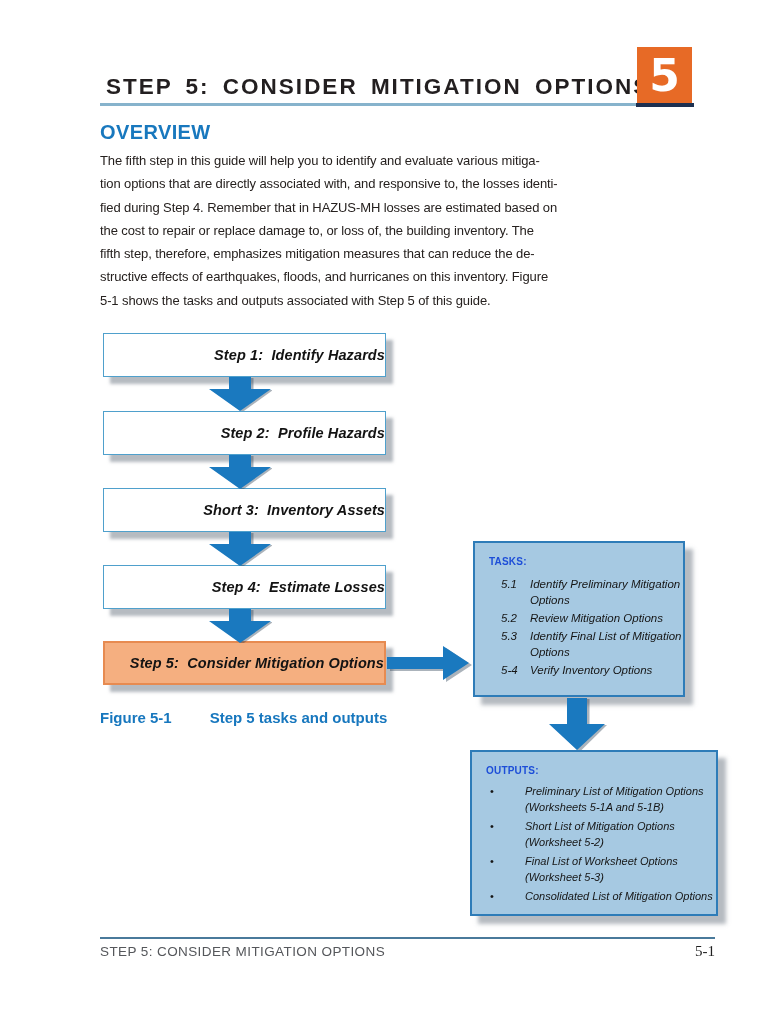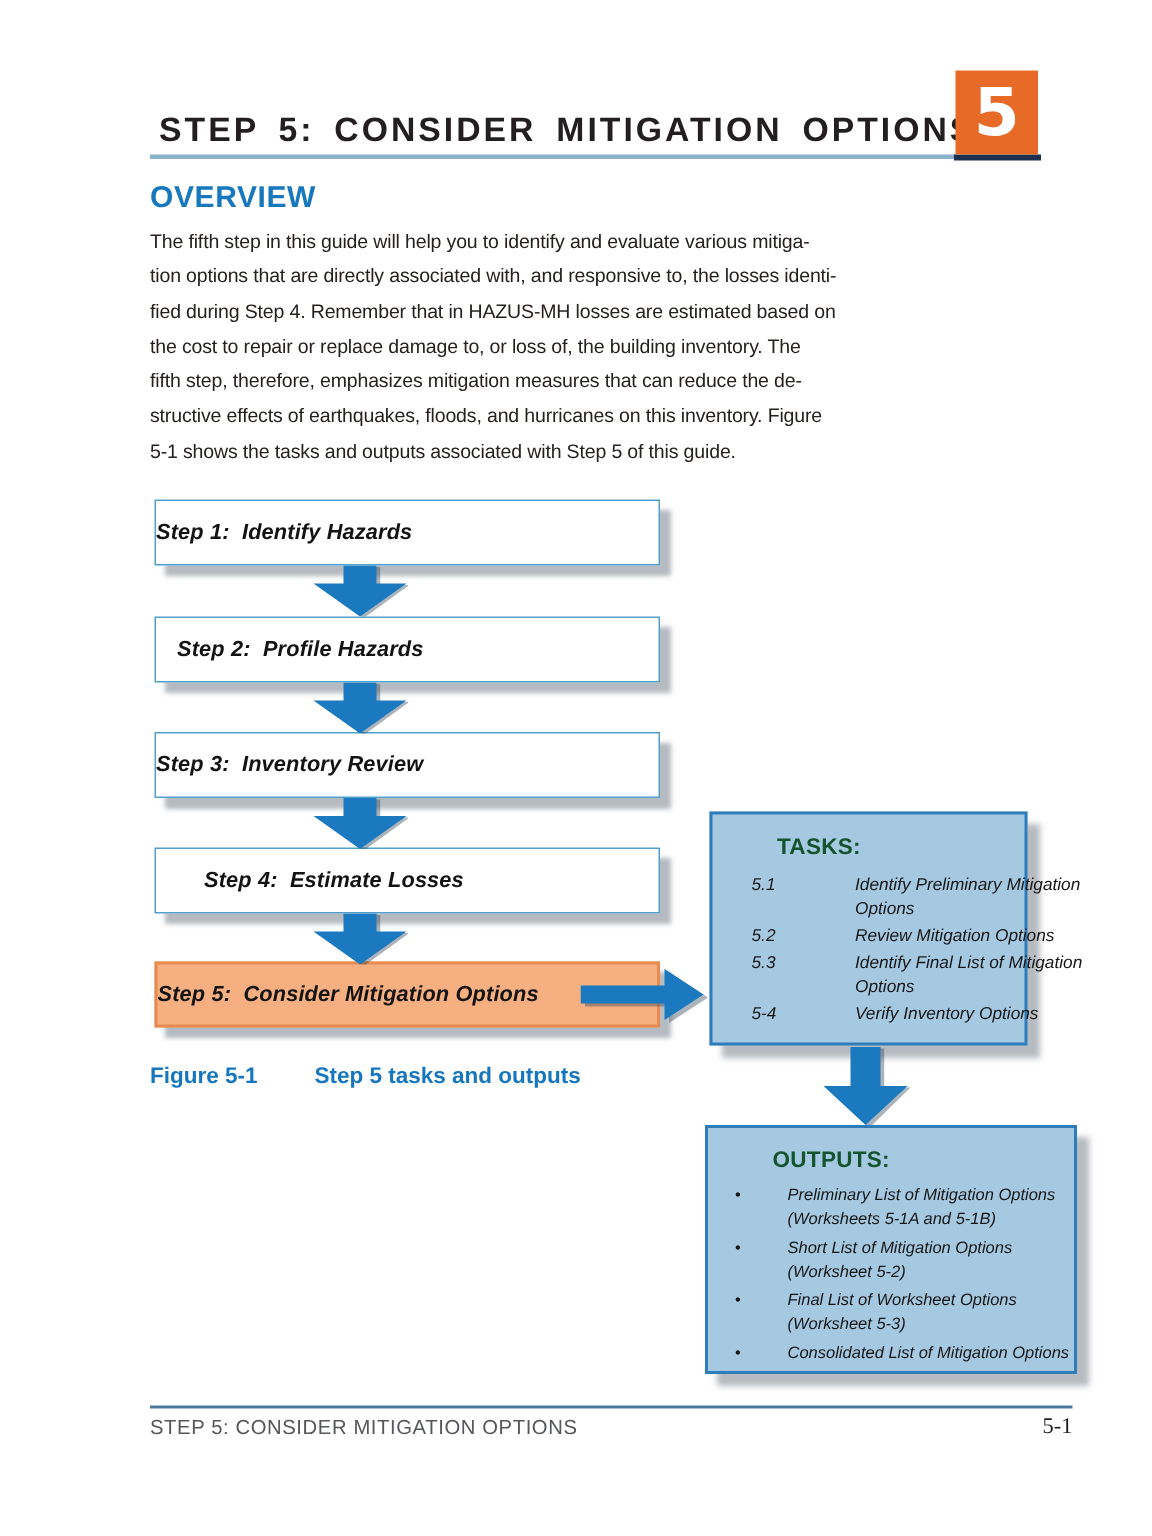--- a/index.html
+++ b/index.html
@@ -28,47 +28,47 @@
   }
   .body-text {
     position:absolute; left:100px; top:149px; width:520px;
     font-family:Liberation Sans, sans-serif; font-size:13px; line-height:23.3px;
     color:#26211f; letter-spacing:-0.1px;
   }
   .body-text div { white-space:nowrap; }
 
   
   .step-box {
-    position:absolute; left:103px; width:337px; height:44px;
+    position:absolute; left:103px; width:283px; height:44px;
     background:#ffffff; border:1.5px solid #4fa0cc;
     box-shadow:7px 7px 3px rgba(110,120,132,0.50);
-    display:flex; align-items:center; justify-content:flex-start;
+    display:flex; align-items:center; justify-content:flex-end;
   }
   .step-box .step-label {
     font-size:14.5px; font-weight:bold; font-style:italic; color:#131313;
     white-space:pre; letter-spacing:0.1px;
   }
   .step-box.highlight { background:#f5af80; border:2px solid #e78b51; }
 
   .flow-arrow { position:absolute; }
   .flow-arrow svg { display:block; }
 
   
   .info-box {
     position:absolute; background:#a6c9e2; border:2px solid #2e7cb8;
     box-shadow:8px 8px 4px rgba(110,120,132,0.50);
   }
   .info-box .info-heading {
-    font-size:15px; font-weight:bold; color:#14532d; letter-spacing:0.2px;margin-left:29px;
+    font-size:10px; font-weight:bold; color:#1d4ed8; letter-spacing:0.2px;
   }
   #tasks-box { left:473px; top:541px; width:212px; height:156px; padding:13px 10px 0 14px; }
   #outputs-box { left:470px; top:750px; width:248px; height:166px; padding:13px 6px 0 14px; }
 
   .task-list { margin-top:9px; }
-  .task-item { display:flex; margin-bottom:2px; padding-left:12px;gap:40px; }
+  .task-item { display:flex; margin-bottom:2px; padding-left:12px; }
   .task-num { width:29px; flex:0 0 29px; font-size:11.5px; font-style:italic; color:#161616; line-height:16px; }
   .task-body { font-size:11.5px; font-style:italic; color:#161616; line-height:16px; }
   .task-body div { white-space:nowrap; }
 
   .output-list { margin-top:8px; }
   .output-item { display:flex; margin-bottom:4px; padding-left:4px; }
   .output-bullet { width:11px; flex:0 0 11px; font-size:11px; line-height:15.5px; color:#161616; }
   .output-body { font-size:11px; font-style:italic; color:#161616; line-height:15.5px;margin-left:24px; }
   .output-body div { white-space:nowrap; }
 
@@ -110,21 +110,21 @@
     <div>5-1 shows the tasks and outputs associated with Step 5 of this guide.</div>
   </div>
 
   <div class="step-box" style="top:333px;">
     <span class="step-label">Step 1:  Identify Hazards</span>
   </div>
   <div class="step-box" style="top:411px;padding-left:14px;">
     <span class="step-label">Step 2:  Profile Hazards</span>
   </div>
   <div class="step-box" style="top:488px;">
-    <span class="step-label">Step 3:  Inventory Review</span>
+    <span class="step-label">Short 3:  Inventory Assets</span>
   </div>
   <div class="step-box" style="top:565px;padding-left:32px;">
     <span class="step-label">Step 4:  Estimate Losses</span>
   </div>
   <div class="step-box highlight" style="top:641px;">
     <span class="step-label">Step 5:  Consider Mitigation Options</span>
   </div>
 
   <div class="flow-arrow" style="left:208px; top:377px;">
     <svg width="64" height="34" viewBox="0 0 64 34">

